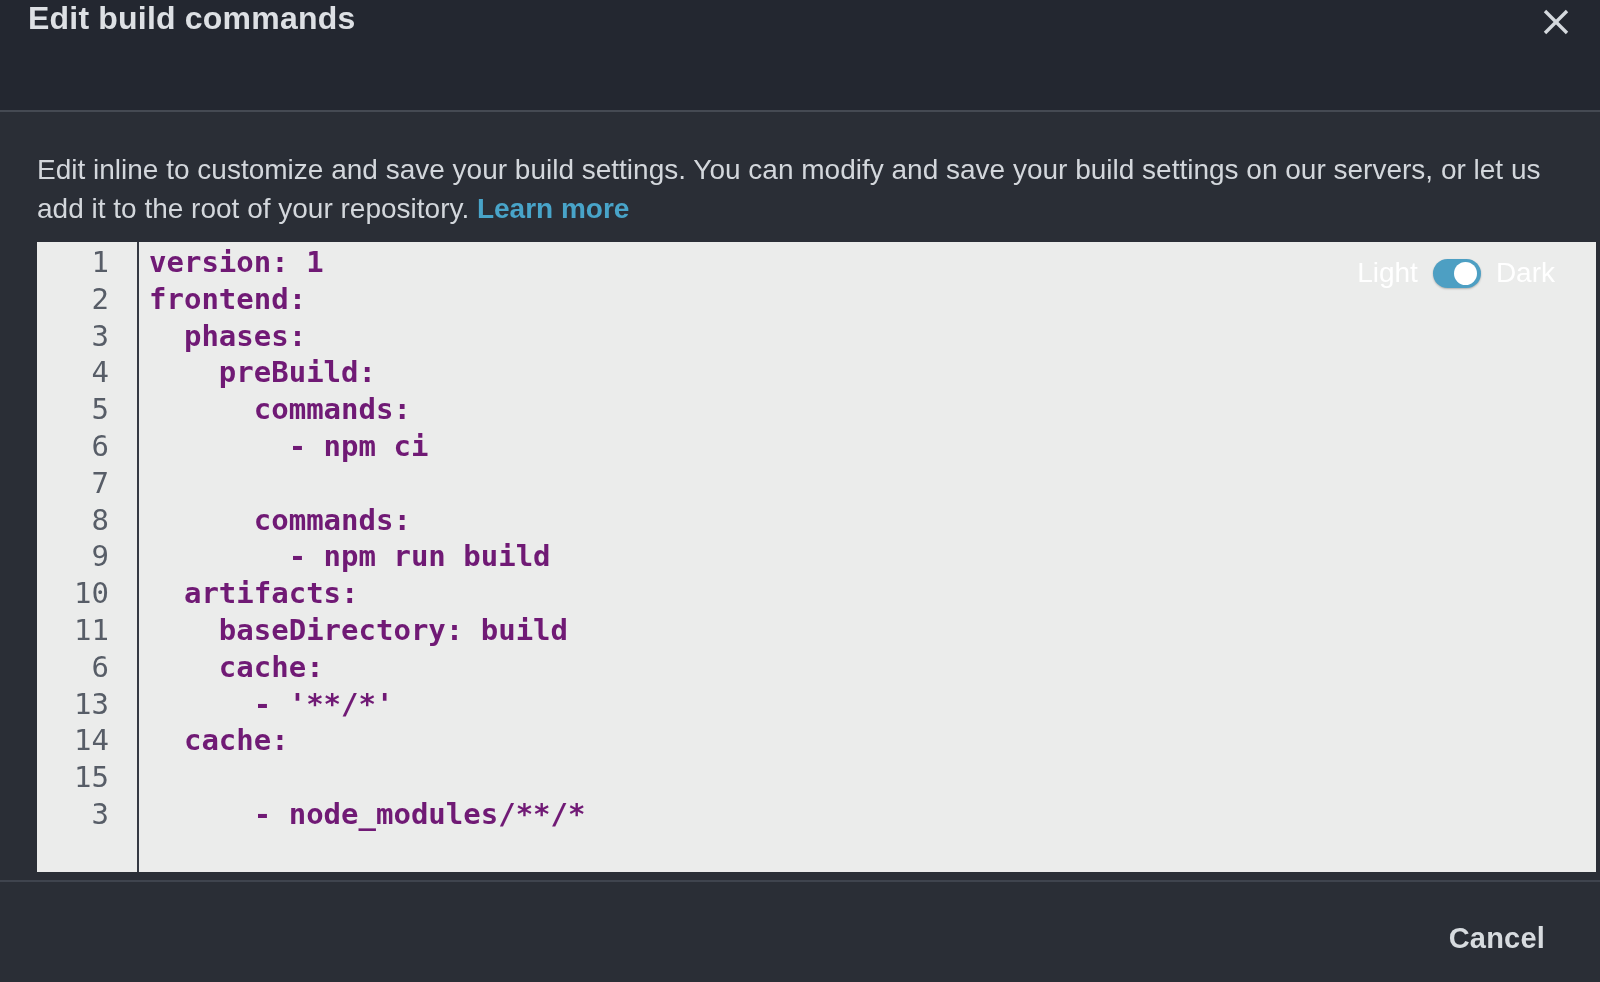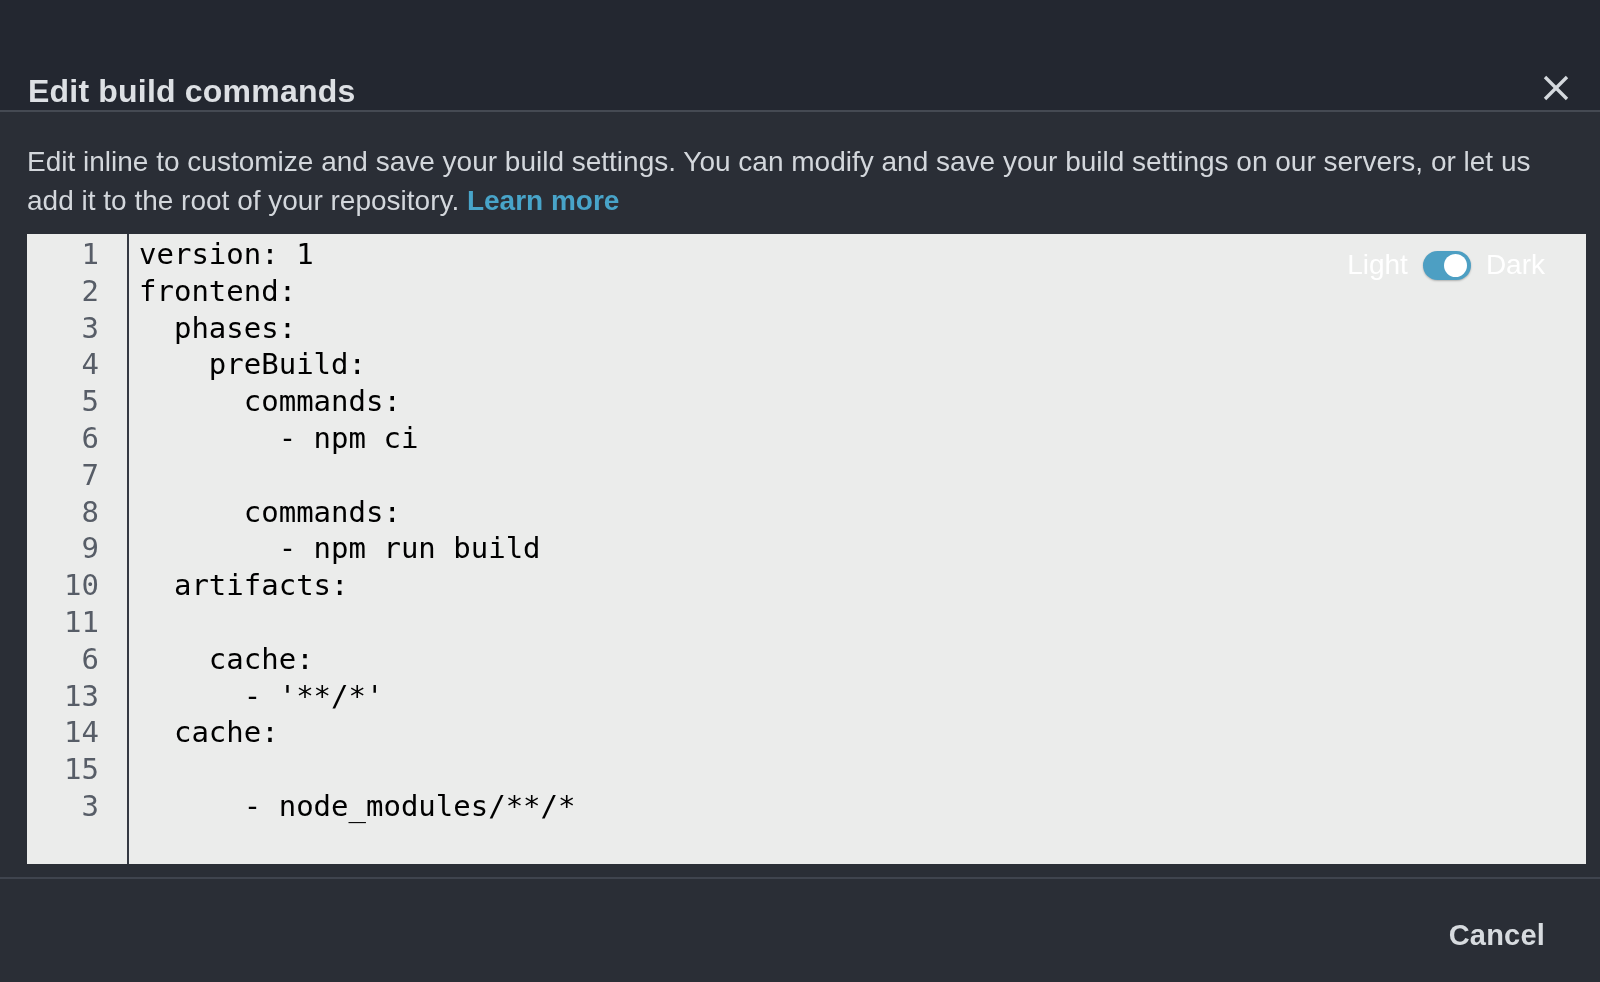--- a/index.html
+++ b/index.html
@@ -10,41 +10,41 @@
     color: #d5d9de;
   }
   .modal { width: 1600px; height: 982px; display: flex; flex-direction: column; }
 
   
   .modal-header {
     height: 112px;
     background: #232730;
     border-bottom: 2px solid #454a53;
     display: flex;
-    align-items: flex-end;
+    align-items: flex-start;
     justify-content: space-between;
     padding: 0 22px 0 28px;
     flex: 0 0 auto;
   }
   .modal-title {
     font-size: 32px;
     font-weight: 700;
     color: #dde0e4;
     letter-spacing: 0.2px;
   }
   .close-btn {
     background: none;
     border: none;
     cursor: pointer;
     width: 44px; height: 44px;
     display: flex; align-items: center; justify-content: center;
   }
 
   
-  .content { flex: 1 1 auto; padding: 0 27px; }
+  .content { flex: 1 1 auto; padding: 8px 27px; margin-left: 10px; }
   .desc {
     margin-top: 30px;
     margin-bottom: 14px;
     font-size: 28px;
     line-height: 39px;
     color: #d3d7dc;
     max-width: 1530px;
   }
   .learn-more {
     color: #48a4c9;
@@ -76,21 +76,22 @@
   .line-num {
     width: 100px;
     text-align: right;
     padding-right: 28px;
     color: #575d67;
     flex: 0 0 auto;
   }
   .code-text {
     padding-left: 12px;
     white-space: pre;
-    color: #000000;
+    color: #701a75;
+    font-weight: bold;
   }
 
   
   .theme-toggle {
     position: absolute;
     top: 15px;
     right: 41px;
     display: flex;
     align-items: center;
     gap: 15px;
@@ -206,20 +207,21 @@
         <div class="code-row">
             <span class="line-num">9</span>
             <span class="code-text">        - npm run build</span>
           </div>
         <div class="code-row">
             <span class="line-num">10</span>
             <span class="code-text">  artifacts:</span>
           </div>
         <div class="code-row">
             <span class="line-num">11</span>
+            <span class="code-text">    baseDirectory: build</span>
           </div>
         <div class="code-row">
             <span class="line-num">6</span>
             <span class="code-text">    cache:</span>
           </div>
         <div class="code-row">
             <span class="line-num">13</span>
             <span class="code-text">      - '**/*'</span>
           </div>
         <div class="code-row">

